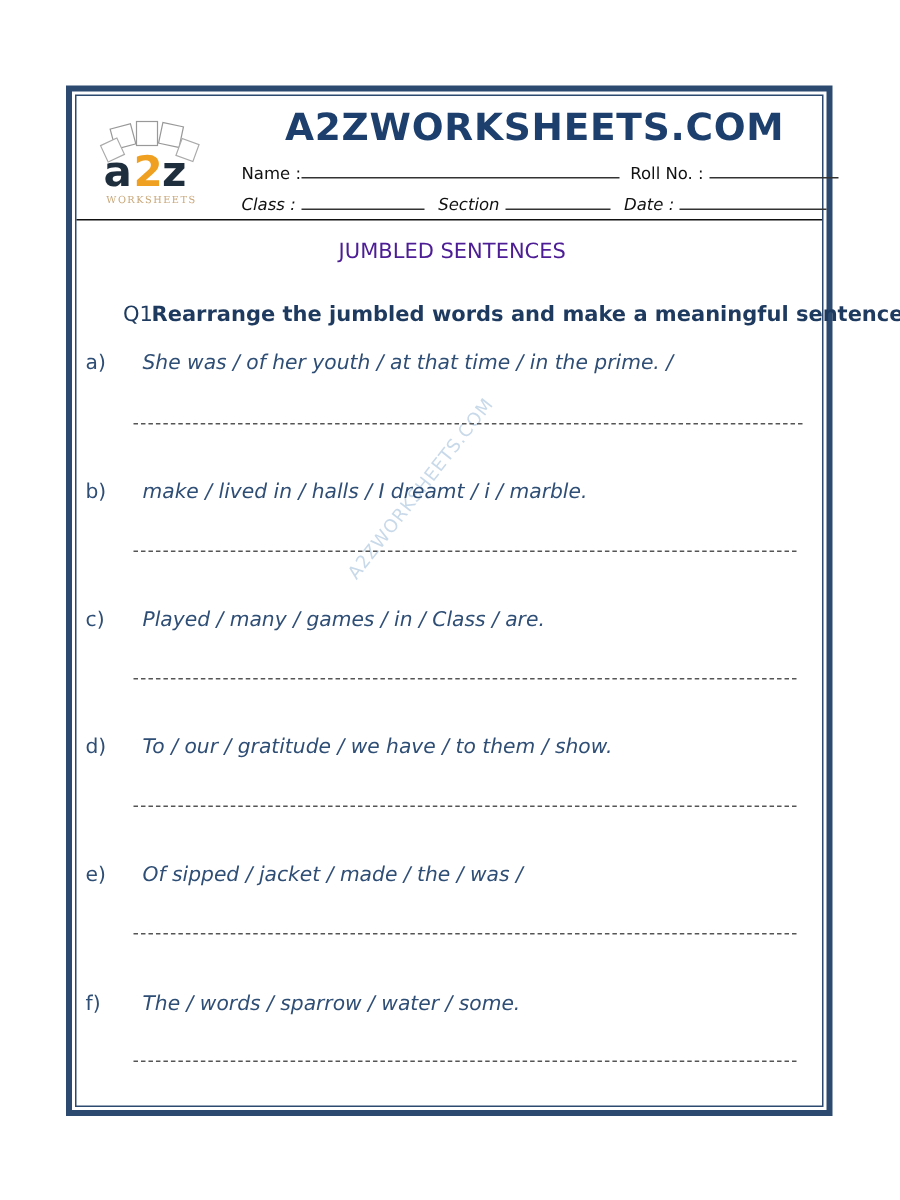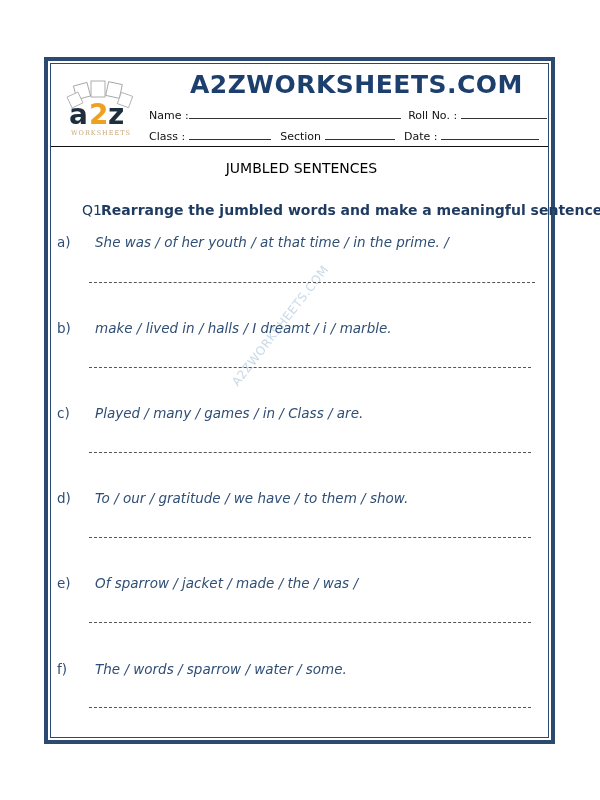--- a/index.html
+++ b/index.html
@@ -2,23 +2,23 @@
 <html><head>
 <meta charset="utf-8">
 <style>
   html, body { margin:0; padding:0; }
   body { width:600px; height:800px; background:#ffffff; position:relative; overflow:hidden; font-family:"DejaVu Sans", sans-serif; }
   .frame-outer { position:absolute; left:44px; top:57px; width:503px; height:679px; border:4px solid #2c4a70; }
   .frame-inner { position:absolute; left:2px; top:2px; right:2px; bottom:2px; border:1px solid #2c4a70; }
   .header { position:absolute; left:0; top:0; right:0; height:82px; border-bottom:1.5px solid #111; }
   .logo { position:absolute; left:10px; top:14px; width:80px; height:62px; }
   .site-title { position:absolute; left:139px; top:6px; font-family:"DejaVu Sans", sans-serif; font-weight:bold; font-size:25px; color:#1d3f6e; letter-spacing:0.5px; }
-  .field-row { position:absolute; left:98px; font-family:"DejaVu Sans", sans-serif; font-size:11px; color:#111; white-space:nowrap; }
+  .field-row { position:absolute; left:110px; font-family:"DejaVu Sans", sans-serif; font-size:11px; color:#111; white-space:nowrap; }
   .field-row span.blank { display:inline-block; border-bottom:1px solid #333; height:10px; vertical-align:baseline; }
-  .ws-title { position:absolute; left:4px; right:0; top:96px; text-align:center; font-size:14px; color:#000000; }
+  .ws-title { position:absolute; left:4px; right:0; top:96px; text-align:center; font-size:14px; color:#4c1d95; }
   .q-row { position:absolute; left:6px; top:138px; font-size:14px; color:#1e3a5f; }
   .q-num { position:absolute; left:0;margin-left:25px; }
   .q-text { position:absolute; left:44px; white-space:nowrap; font-weight:bold; }
   .item { position:absolute; left:6px; font-size:13.5px; color:#2f4e75; white-space:nowrap; }
   .item .lbl { position:absolute; left:0; }
   .item .txt { position:absolute; left:38px;font-style:italic; }
   .answer-line { position:absolute; left:38px; width:442px; border-bottom:1px dashed #555; }
   .watermark { position:absolute; left:178px; top:316px; transform:rotate(-52deg); transform-origin:left top; font-size:12px; color:#bfd3e6; letter-spacing:0.5px; opacity:0.85; white-space:nowrap; }
 </style>
 </head>
@@ -42,21 +42,21 @@
         </svg>
       </div>
       <div class="site-title">A2ZWORKSHEETS.COM</div>
 
       <div class="field-row" style="top:44px;">
         <span>Name :</span><span class="blank" style="width:212px;"></span>
         <span style="margin-left:4px;">Roll No. :</span>
         <span class="blank" style="width:86px;"></span>
       </div>
 
-      <div class="field-row" style="top:65px;">
+      <div class="field-row" style="top:65px;font-style:italic;">
         <span>Class :</span>
         <span class="blank" style="width:82px;"></span>
         <span style="margin-left:6px;">Section</span>
         <span class="blank" style="width:70px;"></span>
         <span style="margin-left:6px;">Date :</span>
         <span class="blank" style="width:98px;"></span>
       </div>
     </div>
 
     <div class="ws-title">JUMBLED SENTENCES</div>
@@ -87,21 +87,21 @@
     <div class="answer-line" style="top:388px;"></div>
 
     <div class="item" style="top:426px;">
       <span class="lbl">d)</span>
       <span class="txt">To / our / gratitude / we have / to them / show.</span>
     </div>
     <div class="answer-line" style="top:473px;"></div>
 
     <div class="item" style="top:511px;">
       <span class="lbl">e)</span>
-      <span class="txt">Of sparrow / jacket /  made /  the /  was /</span>
+      <span class="txt">Of sipped / jacket /  made /  the /  was /</span>
     </div>
     <div class="answer-line" style="top:558px;"></div>
 
     <div class="item" style="top:597px;">
       <span class="lbl">f)</span>
       <span class="txt">The / words / sparrow / water / some.</span>
     </div>
     <div class="answer-line" style="top:643px;"></div>
 
   </div>

